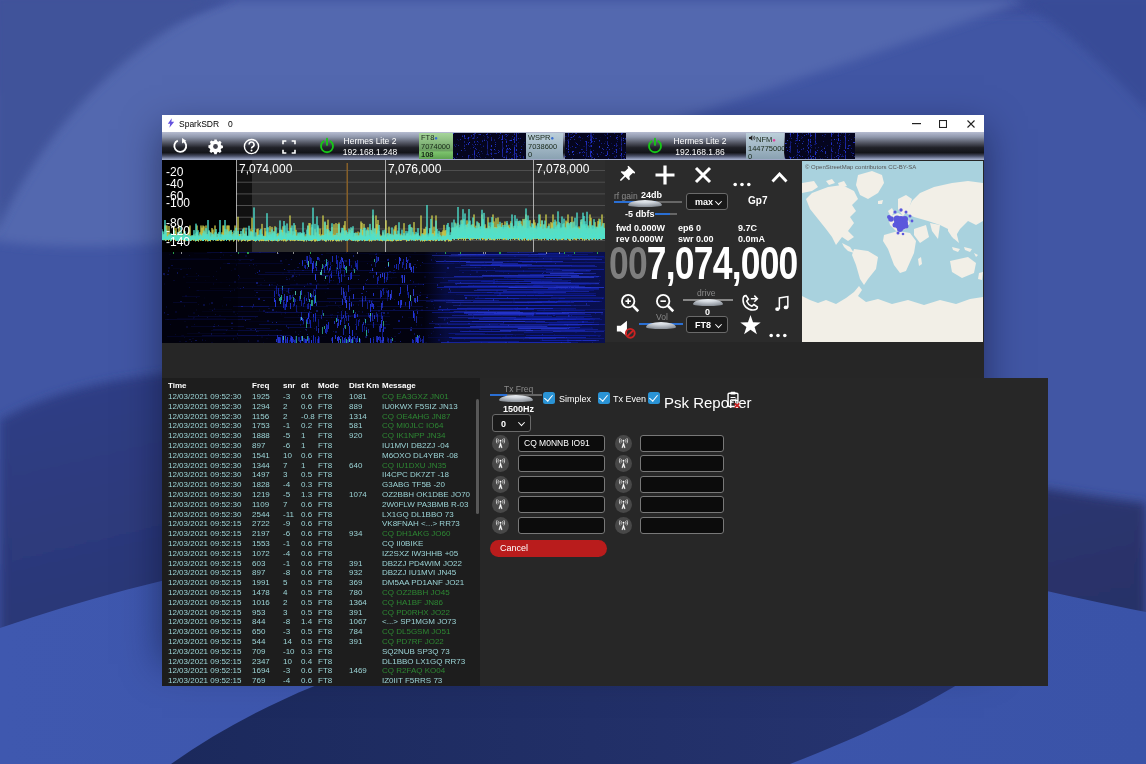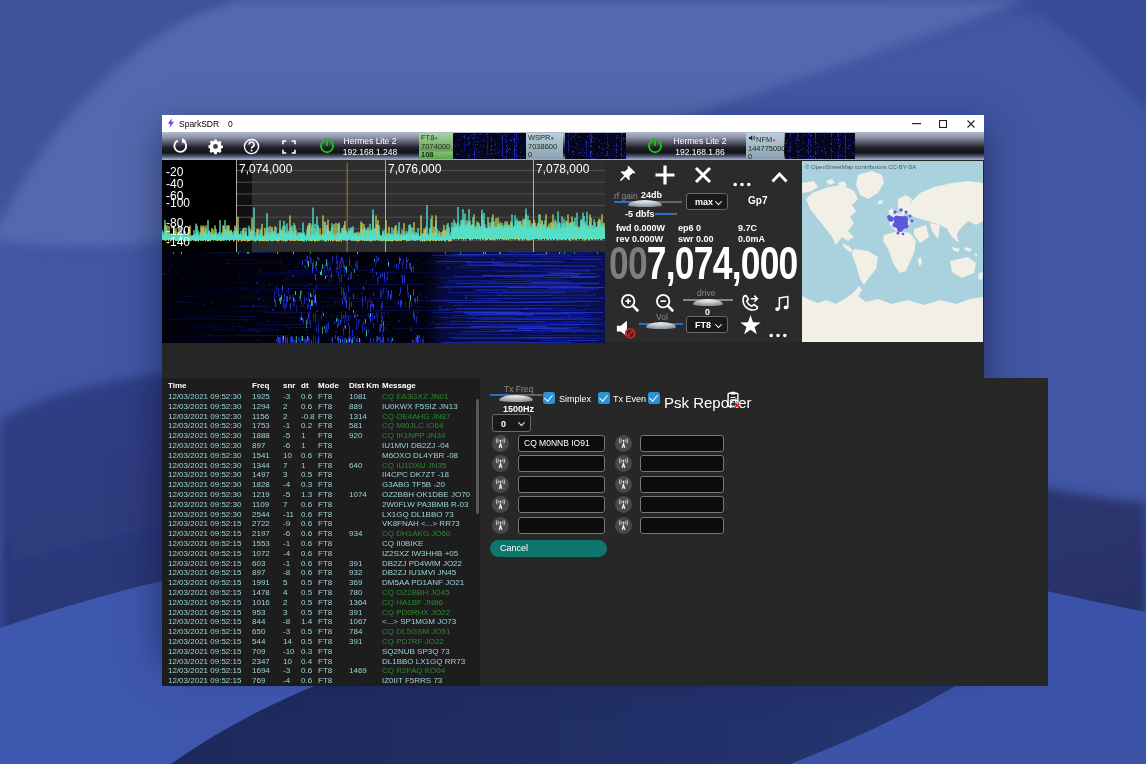--- a/index.html
+++ b/index.html
@@ -2816,15 +2816,15 @@
 <span class="antbtn" style="left:135px;top:139px">
           <svg width="13" height="13" viewBox="0 0 24 24">
             <g stroke="#fff" fill="#fff">
               <path d="M12 9 L8.8 20 H10.6 L12 15.5 L13.4 20 H15.2 Z" stroke-width="0.5"></path>
               <circle cx="12" cy="7" r="1.7" stroke="none"></circle>
               <path d="M8.4 4 C7.2 5.6 7.2 8.4 8.4 10 M5.8 2.2 C4 4.8 4 9.2 5.8 11.8 M15.6 4 C16.8 5.6 16.8 8.4 15.6 10 M18.2 2.2 C20 4.8 20 9.2 18.2 11.8" fill="none" stroke-width="1.3"></path>
             </g>
           </svg>
         </span>
 <div class="inp" style="left:160px;top:139px;width:84px"></div>
-     <div class="abs" style="left:10px;top:162px;width:117px;height:17px;background:#0f766e;border-radius:9px;color:#fff;font-size:9px;line-height:17px;padding-left:10px">Cancel</div>
+     <div class="abs" style="left:10px;top:162px;width:117px;height:17px;background:#b91c1c;border-radius:9px;color:#fff;font-size:9px;line-height:17px;padding-left:10px">Cancel</div>
    </div>
  </div>
 </div>
 </body></html>

